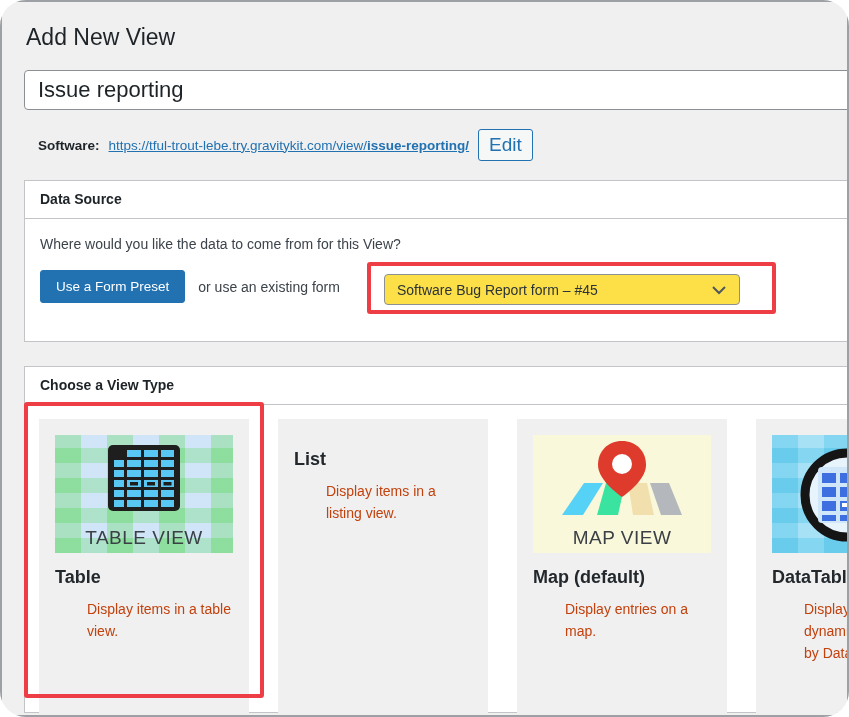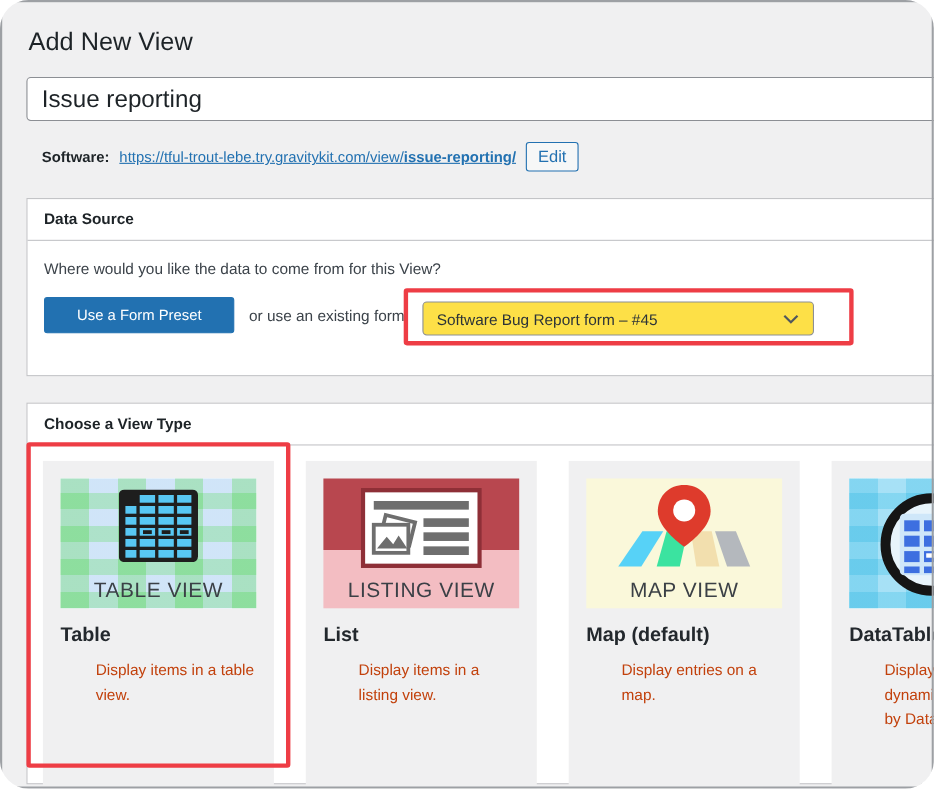--- a/index.html
+++ b/index.html
@@ -14,31 +14,31 @@
     border:1px solid #8c8f94; border-radius:4px; background:#fff; padding:0 13px;
     font-family:"Liberation Sans",sans-serif; font-size:22px; color:#1d2327; outline:none; }
 
   
   .permalink-row { position:absolute; left:38px; top:129px; display:flex; align-items:center; gap:9px;
     font-size:13.5px; color:#1d2327; white-space:nowrap; }
   .permalink-label { font-weight:bold; }
   .permalink-link { color:#2271b1; text-decoration:underline; }
   .permalink-link b { font-weight:bold; }
   .edit-button { border:1px solid #2271b1; background:#f6f7f7; color:#2271b1; border-radius:3px;
-    font-size:15px; padding:4px 10px; cursor:pointer; font-family:inherit; }
+    font-size:19px; padding:4px 10px; cursor:pointer; font-family:inherit; }
 
   
   .panel { position:absolute; left:24px; width:900px; background:#fff; border:1px solid #c3c4c7; }
   .panel-header { padding:10px 15px; font-size:14px; font-weight:bold; color:#1d2327;
     border-bottom:1px solid #c3c4c7; line-height:17px; }
   #data-source-panel { top:180px; height:162px; }
   .ds-question { padding:16px 15px 0; font-size:14px; color:#3c434a; line-height:18px; }
   .ds-row { position:absolute; left:15px; top:89px; display:flex; align-items:center; gap:13px; }
   .preset-button { background:#2271b1; border:1px solid #2271b1; color:#fff; border-radius:3px;
-    height:33px; padding:0 29px; font-size:13.5px; cursor:pointer; font-family:inherit; }
+    height:33px; padding:0 15px; font-size:13.5px; cursor:pointer; font-family:inherit; }
   .or-text { font-size:14px; color:#3c434a; white-space:nowrap; }
   .form-select { position:absolute; left:359px; top:93px; width:356px; height:31px; background:#fde047;
     border:1px solid #8c8f94; border-radius:4px; display:flex; align-items:center;
     padding:0 12px; font-size:14px; color:#2c3338; cursor:pointer; }
   .form-select .select-value { flex:1; white-space:nowrap; overflow:hidden; }
   .form-select svg { flex:0 0 auto; }
 
   #view-type-panel { top:366px; height:347px; }
   .cards-row { display:flex; gap:29px; padding:14px 0 0 14px; width:1000px; }
   .vt-card { width:210px; height:319px; background:#f0f0f1; padding:16px; cursor:pointer; position:relative; }
@@ -132,35 +132,20 @@
                 <rect x="55.5" y="37" width="8" height="3.5"></rect>
             </g>
           </svg>
           <div class="vt-caption">TABLE VIEW</div>
         </div>
         <div class="vt-title">Table</div>
         <div class="vt-desc">Display items in a table view.</div>
       </div>
 
       <div class="vt-card card-list">
-        <div class="vt-image img-list">
-          <svg width="110" height="74" viewBox="0 0 112 74" style="margin:8px auto 0;">
-            <rect x="2" y="2" width="108" height="70" fill="#ffffff" stroke="#8e2f37" stroke-width="4"></rect>
-            <rect x="12" y="12" width="88" height="8" fill="#6e6e6e"></rect>
-            <rect x="58" y="28" width="42" height="8" fill="#6e6e6e"></rect>
-            <rect x="58" y="41" width="42" height="8" fill="#6e6e6e"></rect>
-            <rect x="58" y="54" width="42" height="8" fill="#6e6e6e"></rect>
-            <g>
-              <rect x="20" y="28" width="28" height="22" fill="#fff" stroke="#6e6e6e" stroke-width="3.5" transform="rotate(14 34 39)"></rect>
-              <rect x="12" y="34" width="32" height="26" fill="#fff" stroke="#6e6e6e" stroke-width="3.5"></rect>
-              <path d="M15,56 l9,-11 l6,7 l5,-8 l8,12 z" fill="#6e6e6e"></path>
-            </g>
-          </svg>
-          <div class="vt-caption">LISTING VIEW</div>
-        </div>
         <div class="vt-title">List</div>
         <div class="vt-desc">Display items in a listing view.</div>
       </div>
 
       <div class="vt-card card-map">
         <div class="vt-image img-map">
           <svg width="132" height="84" viewBox="0 0 132 84" style="margin:2px auto 0;">
             <polygon points="28,46 47,46 27,78 6,78" fill="#57d2f7"></polygon>
             <polygon points="50,46 69,46 62,78 41,78" fill="#3be3a0"></polygon>
             <polygon points="72,46 91,46 98,78 77,78" fill="#f2dfae"></polygon>

